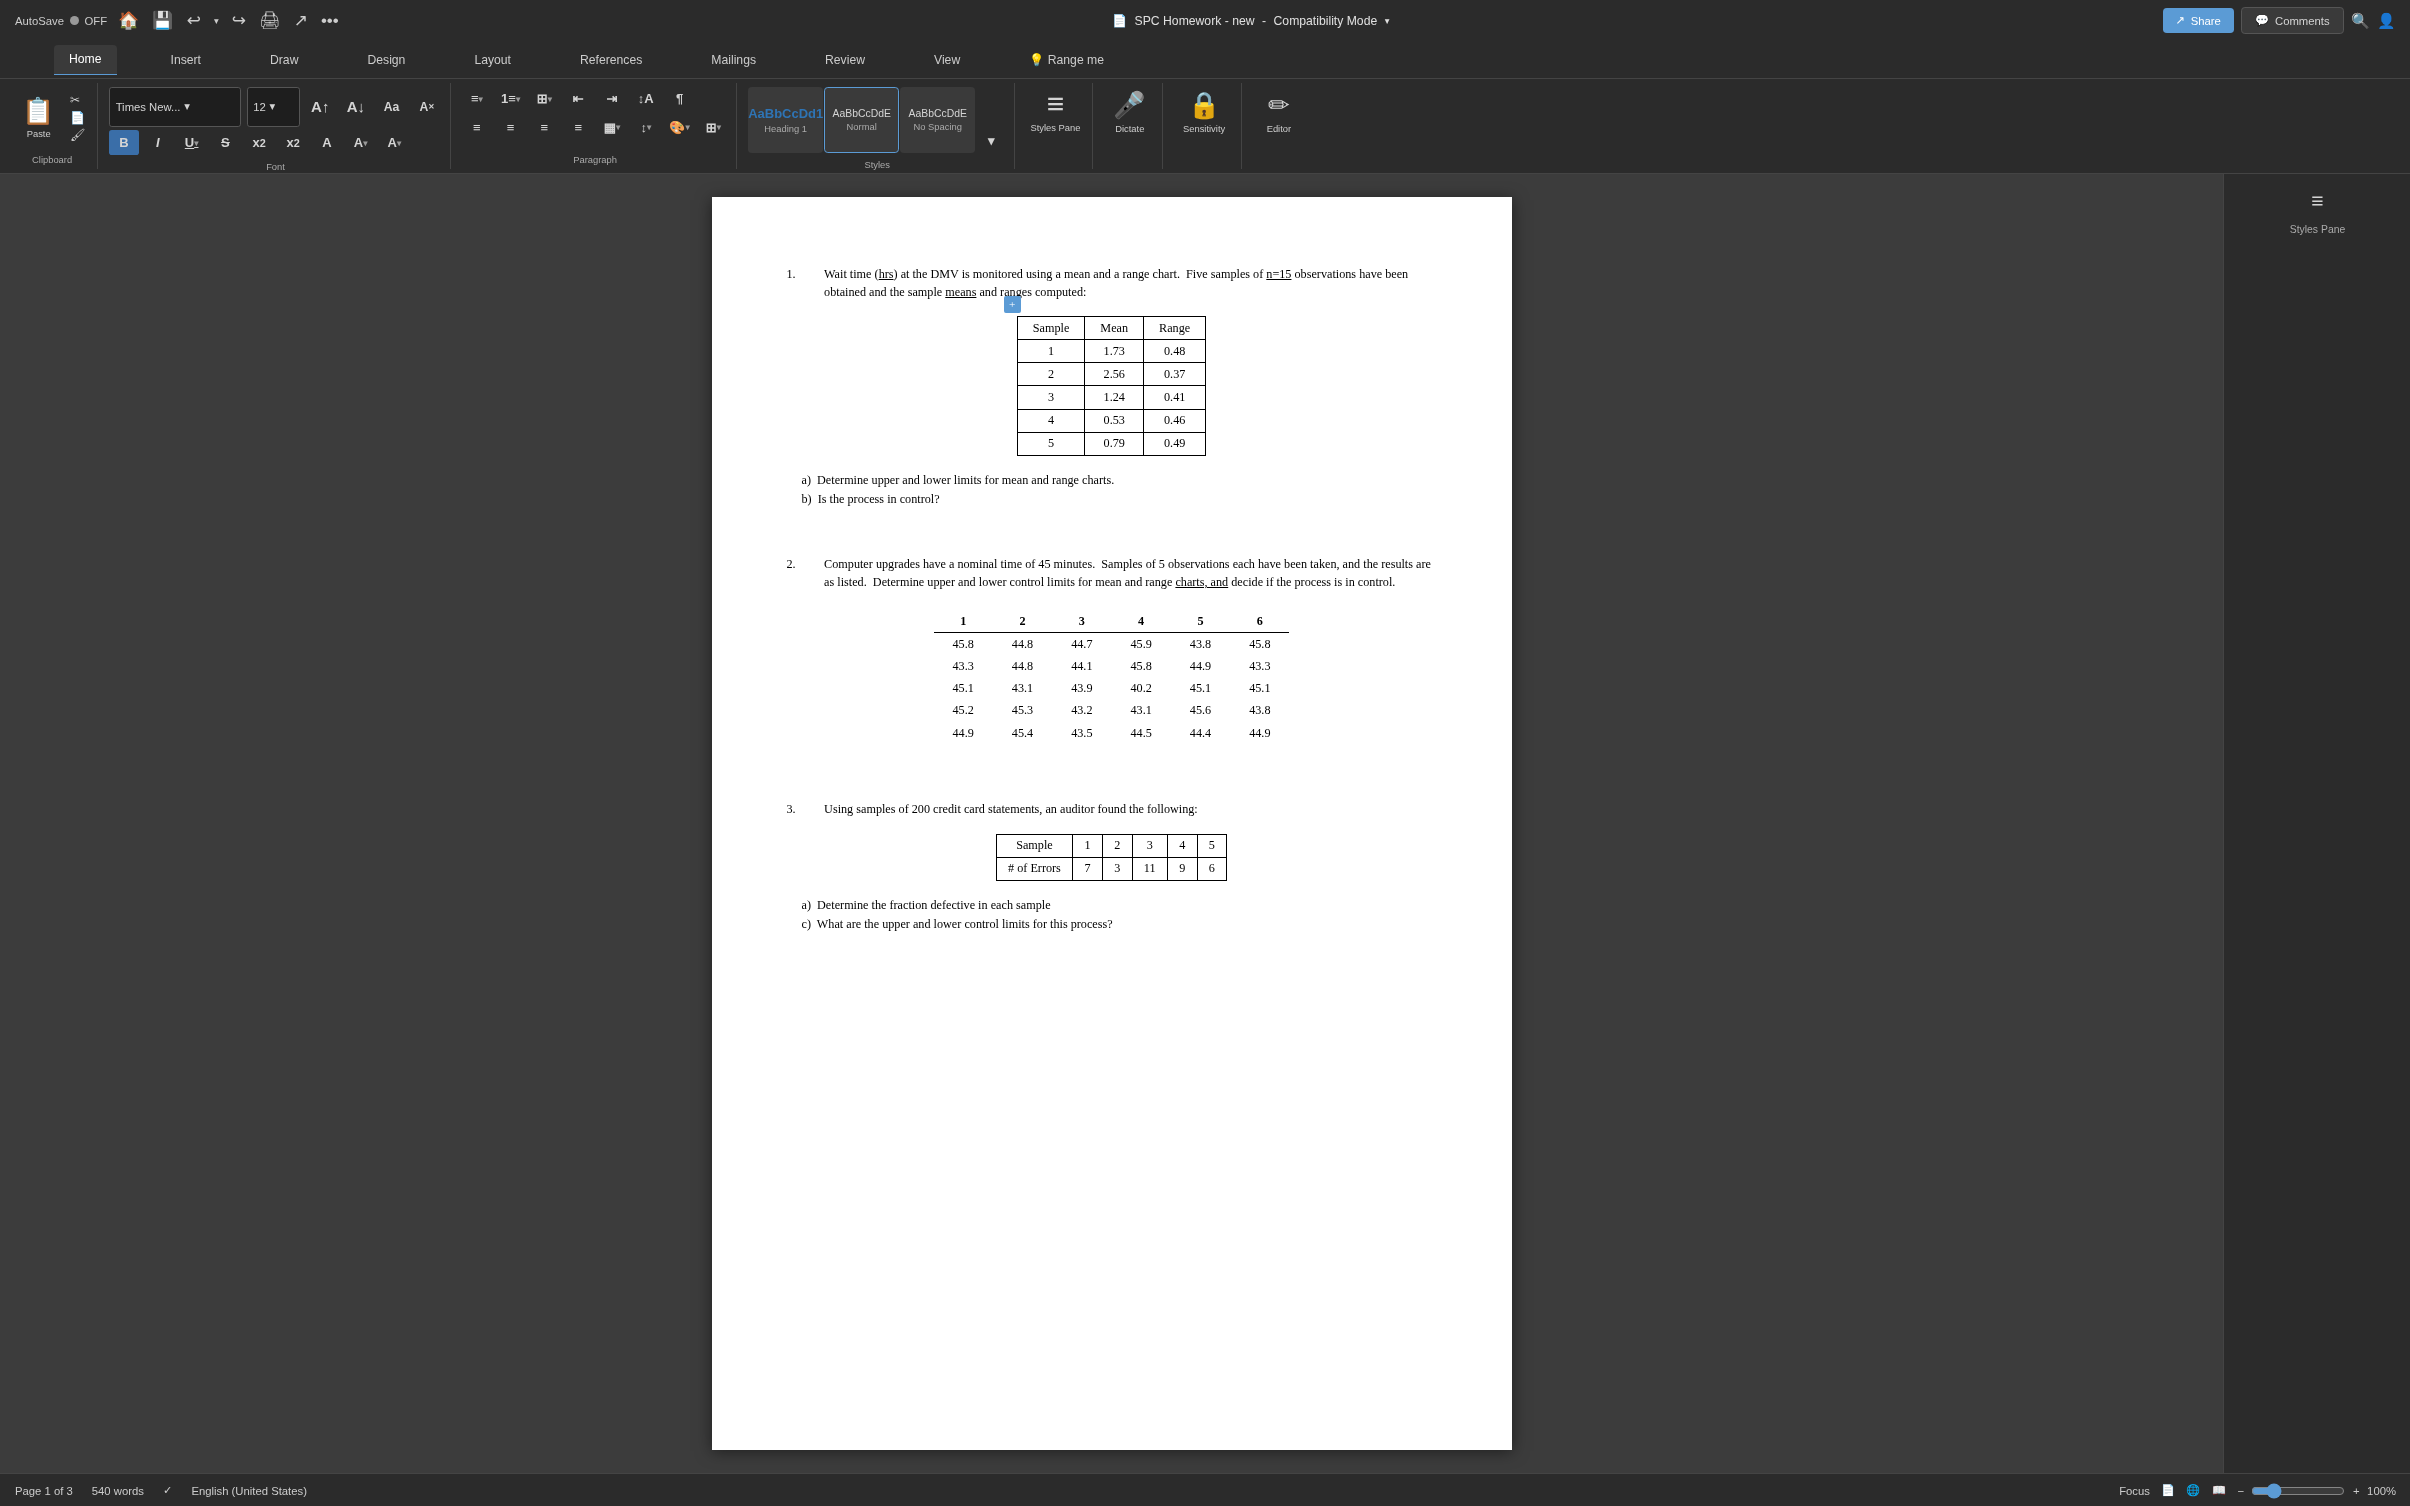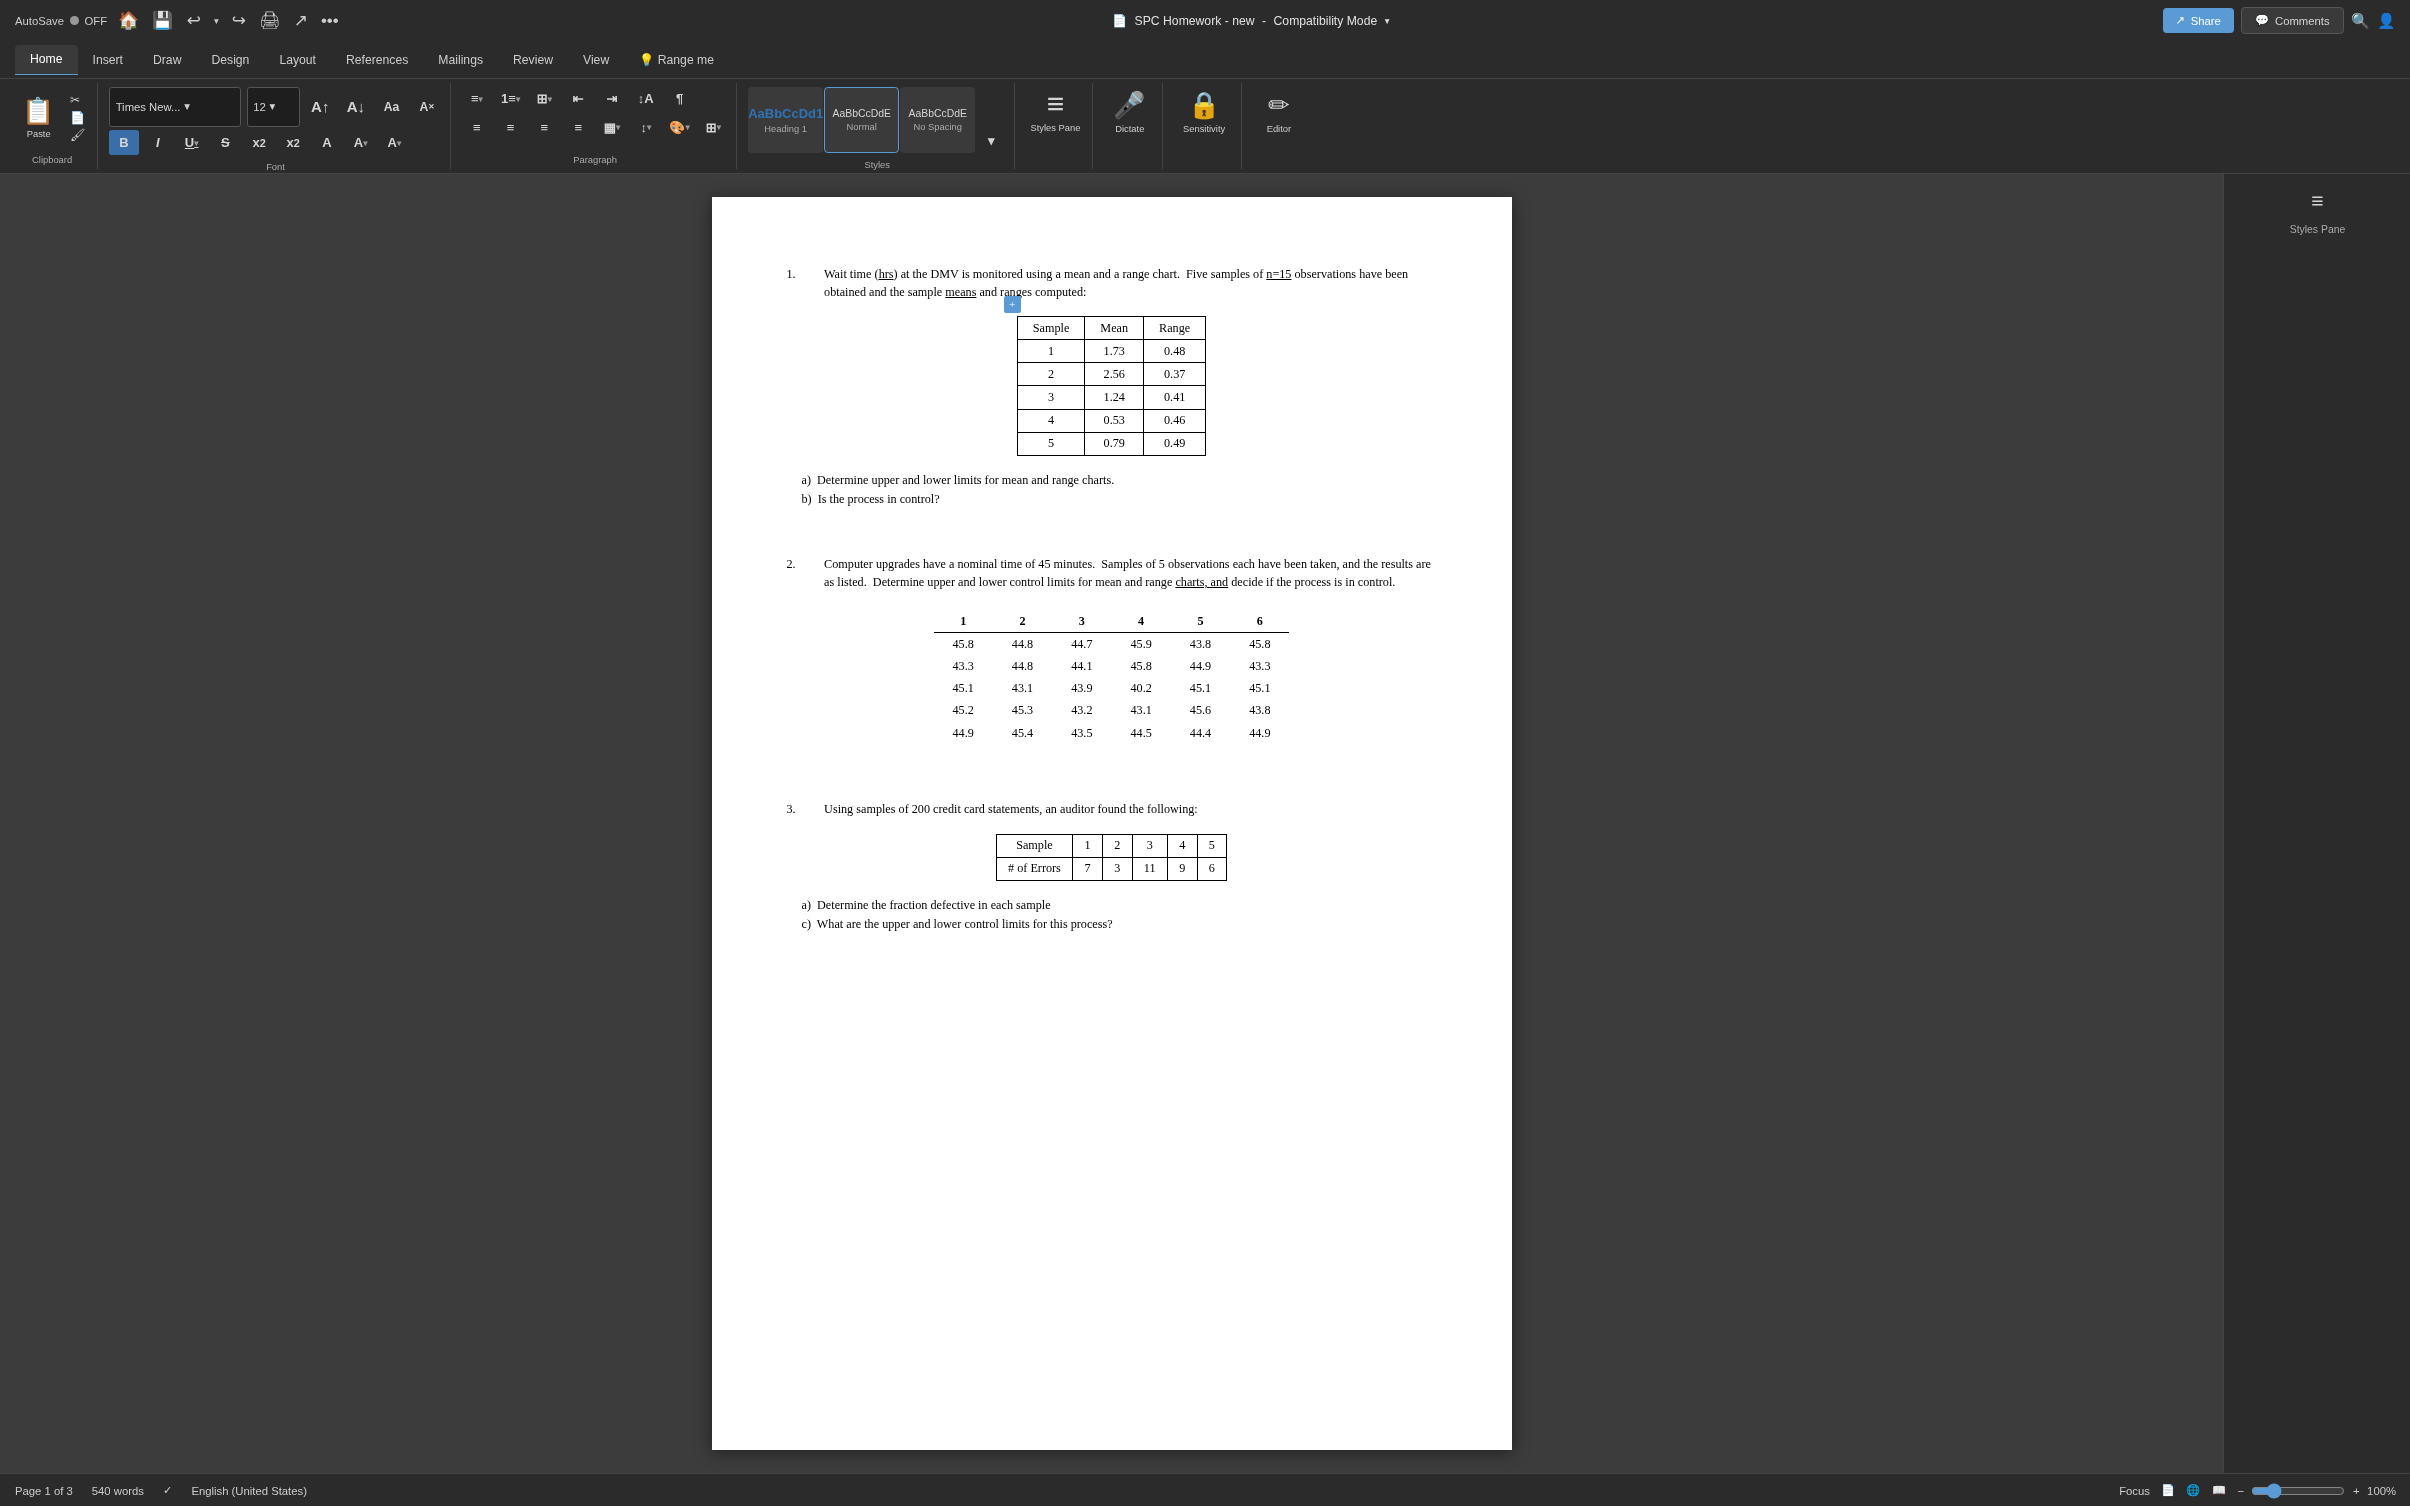--- a/index.html
+++ b/index.html
@@ -12,21 +12,21 @@
     .autosave-dot { width: 9.4px; height: 9.4px; background: #999; border-radius: 50%; }
     .title-bar-icons { display: flex; align-items: center; gap: 13px; }
     .title-bar-icon { font-size: 17px; color: #ccc; cursor: pointer; }
     .title-bar-center { font-size: 12.2px; color: #e0e0e0; display: flex; align-items: center; gap: 7.5px; }
     .title-bar-right { display: flex; align-items: center; gap: 13px; }
     .title-icon { font-size: 15px; color: #ccc; cursor: pointer; }
 
     
     .ribbon { background: #2b2b2b; border-bottom: 0.9px solid #444; }
     .ribbon-tabs { display: flex; align-items: center; padding: 0 15px; height: 38px; border-bottom: 0.9px solid #444; }
-    .ribbon-tab { padding: 7.5px 15px; font-size: 12.2px; cursor: pointer; color: #ccc; border-radius: 3.8px 3.8px 0 0; }
+    .ribbon-tab { padding: 7.5px 15px; font-size: 12.2px; cursor: pointer; color: #ccc; border-radius: 3.8px 3.8px 0 0; margin-left: 39px; }
     .ribbon-tab.active { color: #fff; background: #3a3a3a; border-bottom: 1.9px solid #5b9bd5; }
     .ribbon-content { display: flex; align-items: stretch; padding: 3.8px 7.5px; height: 94px; gap: 3.8px; }
     .ribbon-group { display: flex; flex-direction: column; align-items: center; padding: 3.8px 7.5px; border-right: 0.9px solid #444; min-width: 56px; }
     .ribbon-group:last-child { border-right: none; }
     .ribbon-group-items { display: flex; align-items: center; gap: 3.8px; flex: 1; }
     .ribbon-group-label { font-size: 9.4px; color: #aaa; margin-top: 6px; }
 
     
     .font-dropdown { display: flex; align-items: center; background: #1e1e1e; border: 0.9px solid #555; border-radius: 2.8px; padding: 1.9px 5.6px; font-size: 11.3px; color: #d4d4d4; cursor: pointer; gap: 3.8px; height: 40px; }
     .font-name-dropdown { width: 132px; }

